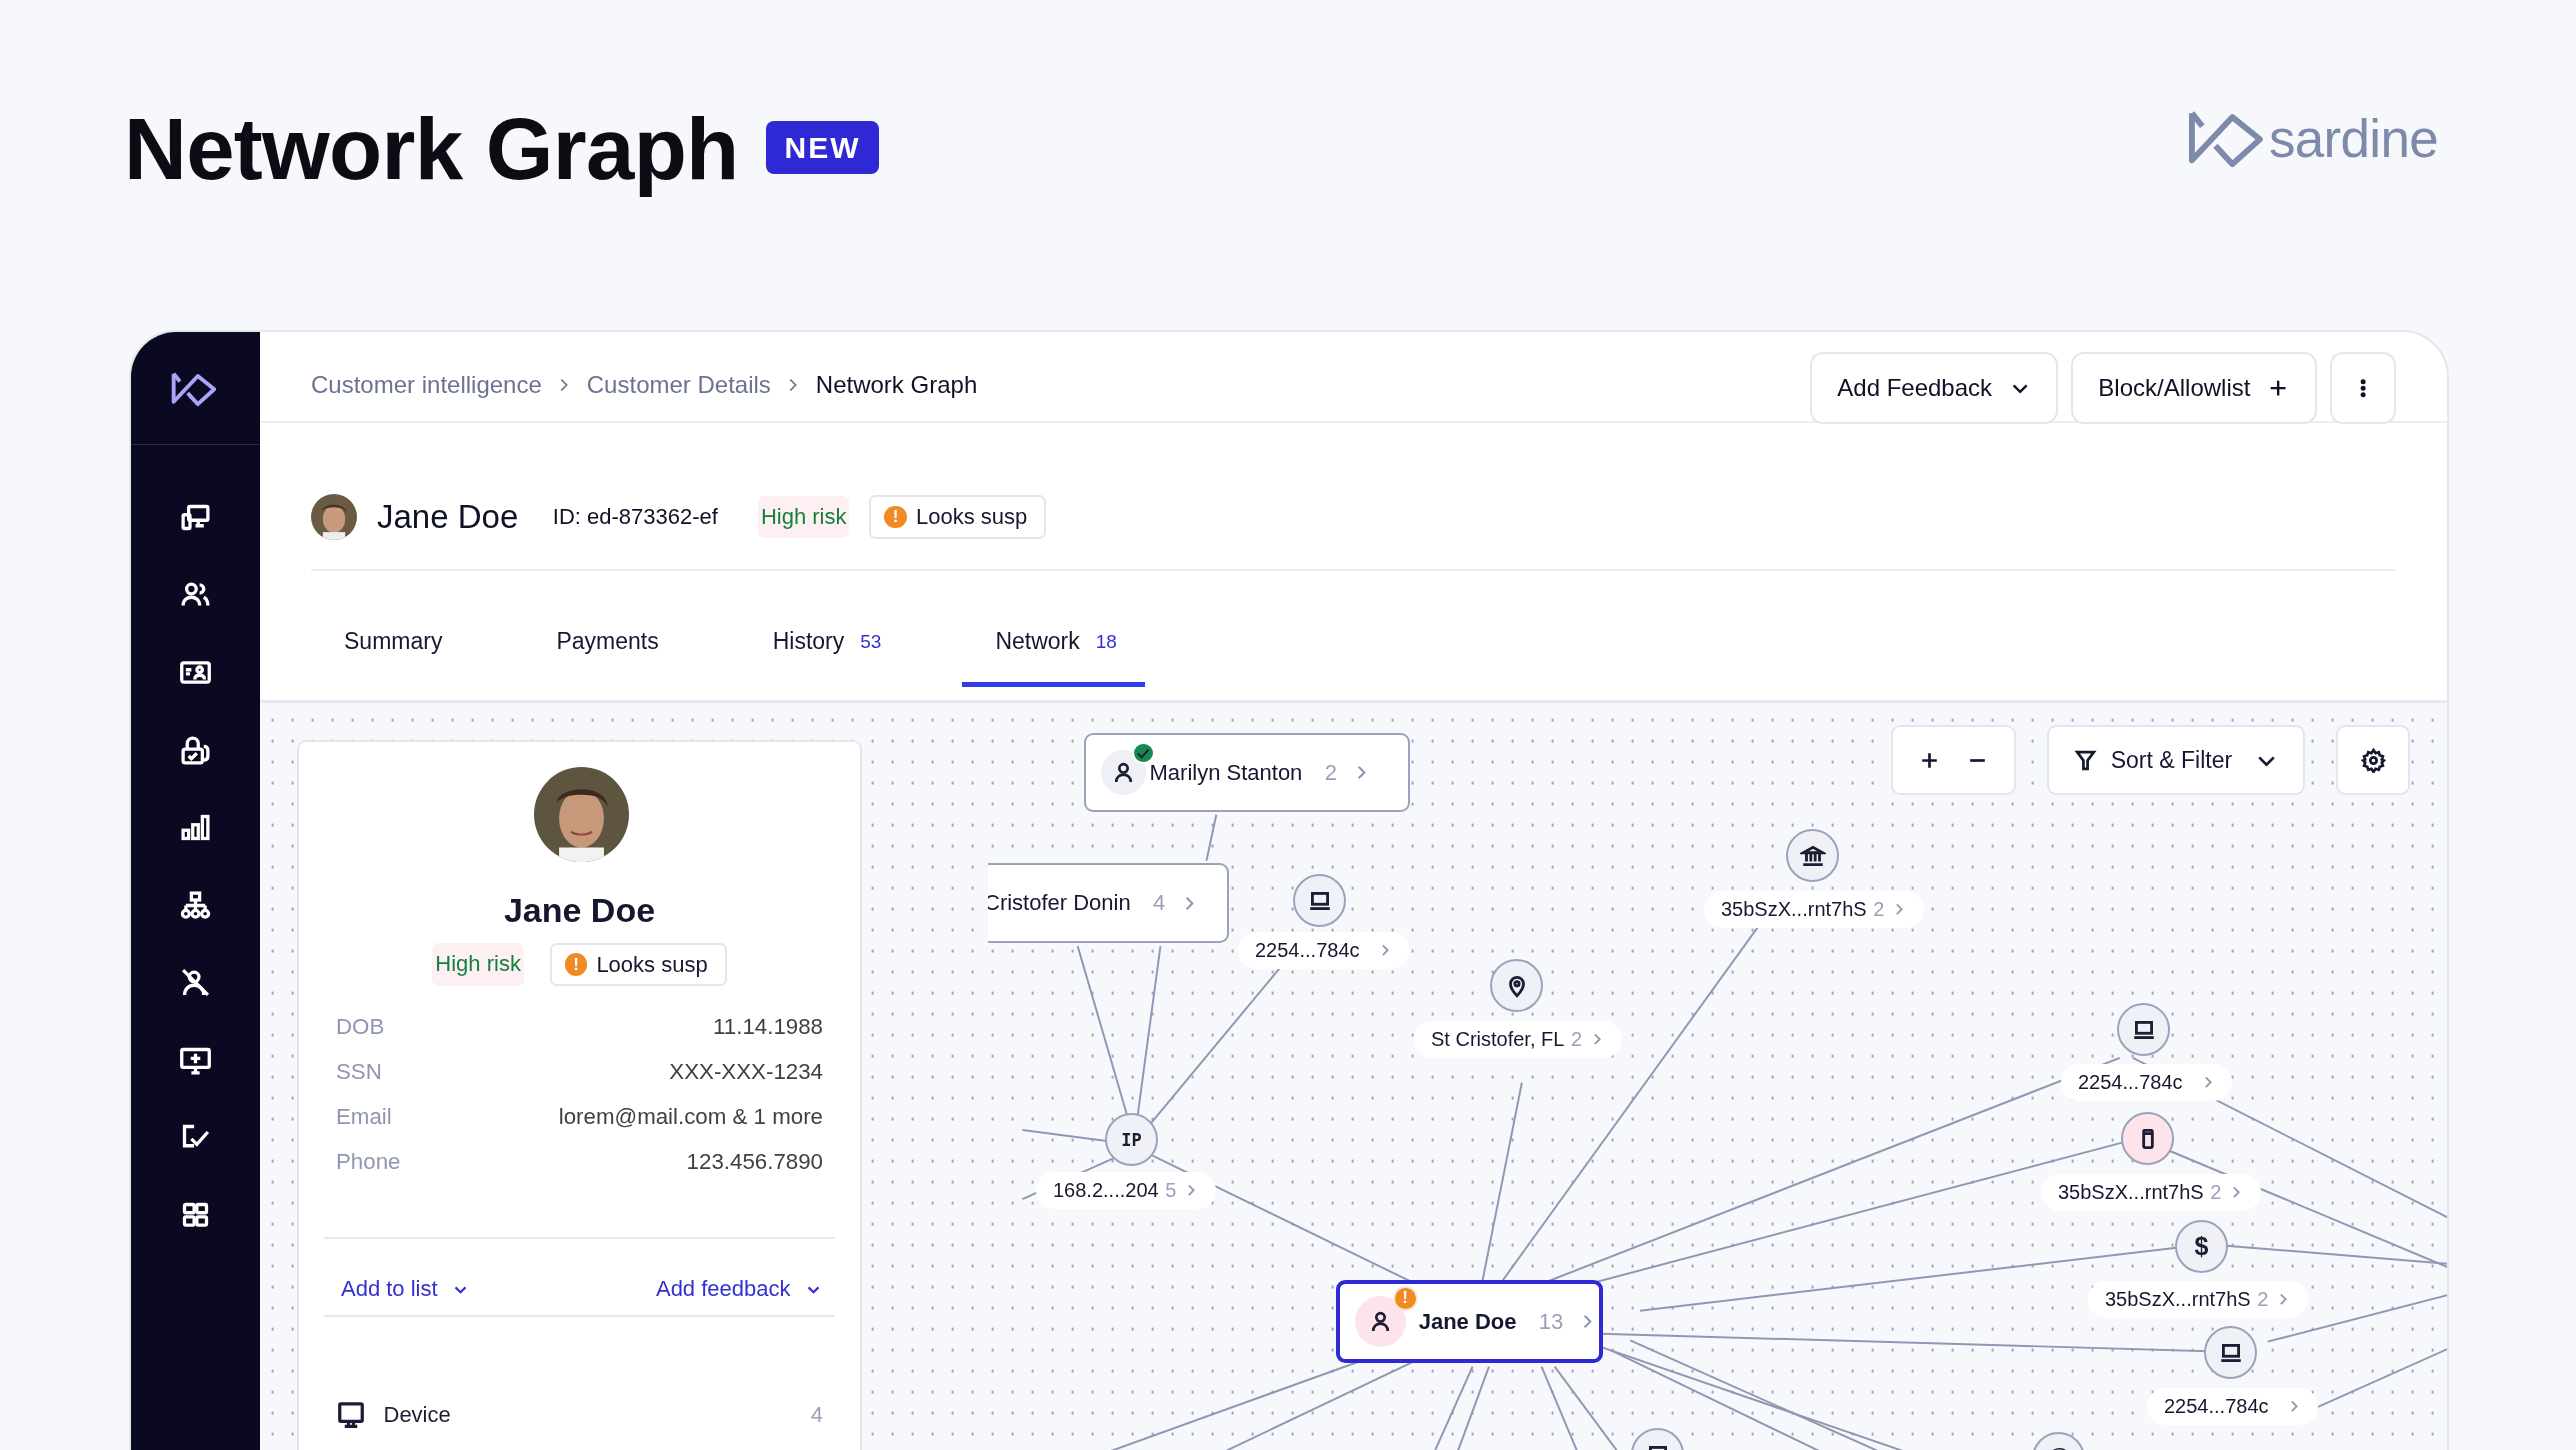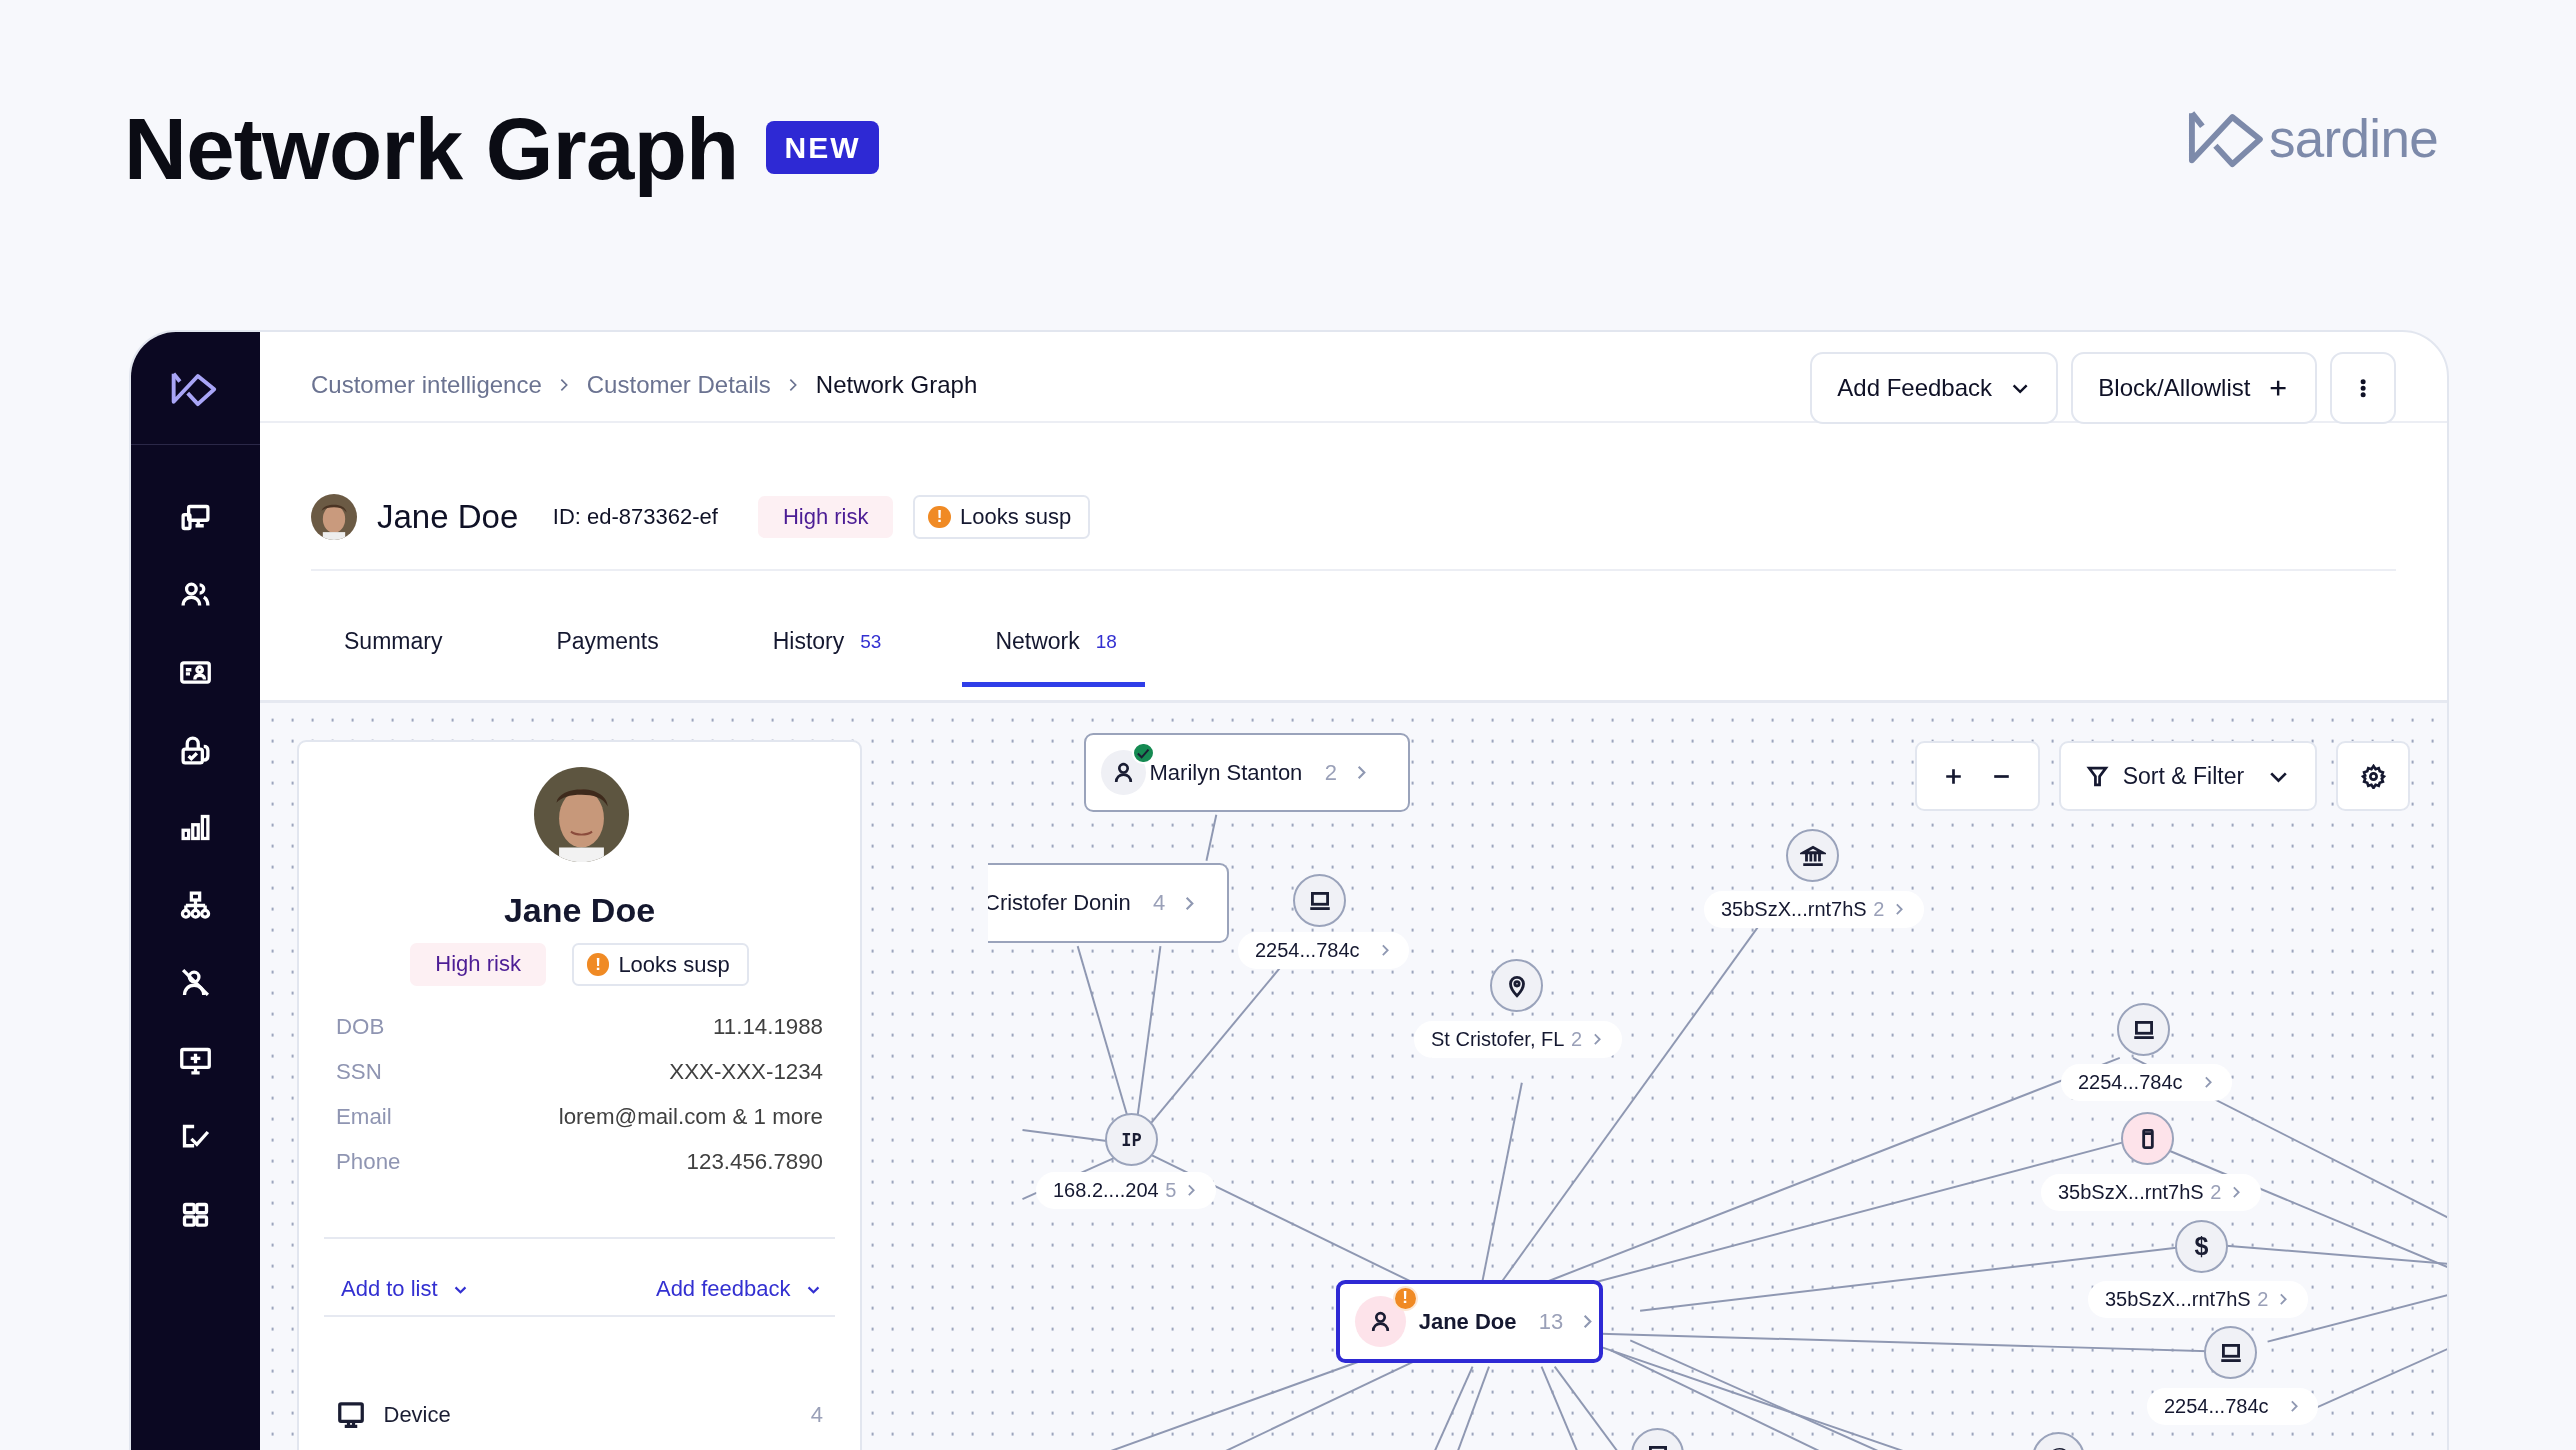--- a/index.html
+++ b/index.html
@@ -48,21 +48,21 @@
     height: 72px; border: 2px solid #e2e6ef; border-radius: 13px; background: #fff;
     display: flex; align-items: center; justify-content: center; gap: 17px; padding: 0 25px;
     font-size: 24px; color: #0f1126; cursor: pointer; font-family: "Liberation Sans", sans-serif;
   }
   .btn svg { width: 22.3px; height: 22.3px; stroke: #0f1126; fill: none; stroke-width: 2.6; }
 
   .profile-row { position: absolute; left: 180px; top: 162px; display: flex; align-items: center; gap: 20px; }
   .avatar-sm { width: 46px; height: 46px; border-radius: 50%; overflow: hidden; }
   .profile-name { font-size: 33px; color: #0f1126; margin-right: 14.5px; }
   .profile-id { font-size: 22px; color: #0f1126; margin-right: 20px; }
-  .pill-risk { background: #fdf0f3; color: #4c1d95; font-size: 22px; padding: 8px 25px; border-radius: 6.6px; }
+  .pill-risk { background: #fdf0f3; color: #15803d; font-size: 22px; padding: 8px 3px; border-radius: 6.6px; }
   .pill-susp { background: #fff; border: 2px solid #e2e6ef; font-size: 22px; padding: 6.6px 17px 6.6px 13px; border-radius: 6.6px; display: flex; align-items: center; gap: 9.2px; color: #151830; }
   .warn-dot { width: 22.3px; height: 22.3px; border-radius: 50%; background: #f08a24; color: #fff; font-weight: 700; font-size: 17px; display: inline-flex; align-items: center; justify-content: center; }
   .profile-divider { position: absolute; left: 180px; right: 51px; top: 237px; height: 2px; background: #eceef4; }
 
   .tabs { position: absolute; left: 180px; top: 274px; display: flex; height: 81px; }
   .tab { position: relative; padding: 0 28px 0 33px; font-size: 23px; color: #151830; display: flex; align-items: flex-start; padding-top: 22.3px; cursor: pointer; margin-right: 53px; }
   .tab .count { color: #3330d1; font-size: 19px; margin-left: 16px; margin-top: 2.6px; }
   .tab.active::after { content: ""; position: absolute; left: 0; right: 0; bottom: 0; height: 4.6px; background: #2f3ee8; }
   .tabs-border { position: absolute; left: 129px; right: 0; top: 368px; height: 2.6px; background: #e6e9f1; }
 
@@ -122,21 +122,21 @@
   .node-circle .sym { font-size: 25px; color: #1a1d33; font-weight: 700; }
 
   .node-label {
     position: absolute; height: 37px; border-radius: 18.4px; background: #fff;
     display: flex; align-items: center; padding: 0 17px; font-size: 20px; color: #151830; white-space: nowrap; cursor: pointer;
   }
   .node-label .num { color: #9aa0b8; margin-left: 6.6px; }
   .node-label .chev { margin-left: 8px; display: flex; }
   .node-label .chev svg { width: 14.5px; height: 14.5px; stroke: #8f98b2; fill: none; stroke-width: 3; }
 
-  .graph-tools { position: absolute; top: 38px; right: 37px; display: flex; gap: 19px; }
+  .graph-tools { position: absolute; top: 22px; right: 37px; display: flex; gap: 31px; }
   .tool-btn {
     height: 70px; background: #fff; border: 2px solid #e2e6ef; border-radius: 9.2px;
     display: flex; align-items: center; justify-content: center; padding: 0 24px; gap: 22.3px; font-size: 23px; color: #151830; cursor: pointer;
   }
   .tool-btn svg { width: 25px; height: 25px; stroke: #151830; fill: none; stroke-width: 2.6; }
   .zoom-btn { display: flex; cursor: pointer; }
 </style>
 </head>
 <body>
 

